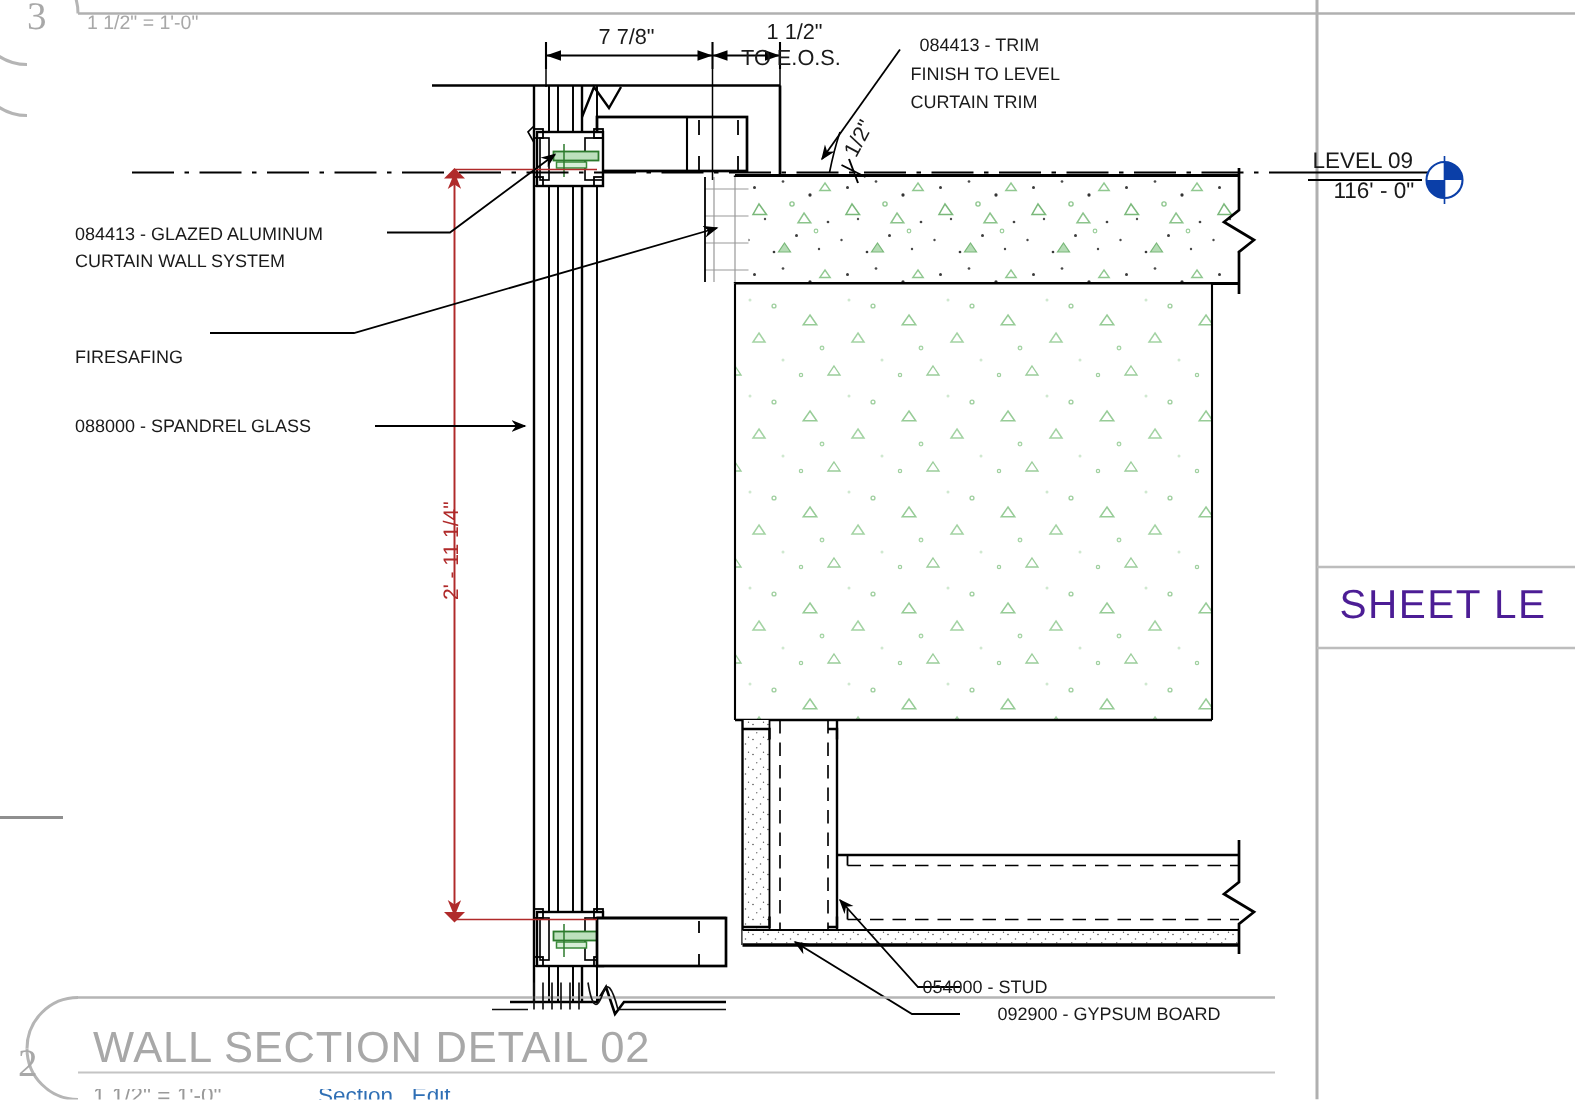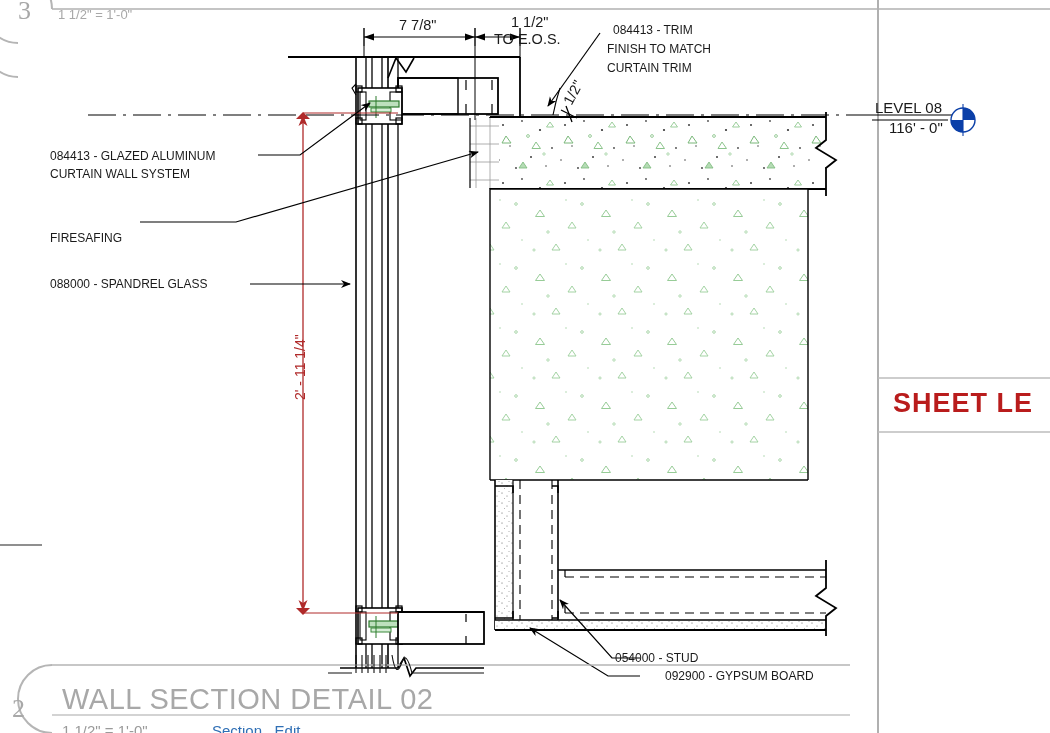--- a/index.html
+++ b/index.html
@@ -47,23 +47,22 @@
     transform: rotate(-62deg);
     transform-origin: left top;
   }
   .big-title {
     font-size: 29px;
     color: #a8a8a8;
     letter-spacing: 0.5px;
   }
   .sheet-le {
     font-size: 27px;
-    color: #b91c1c;
+    color: #4c1d95;
     letter-spacing: 1px;
-    font-weight: bold;
   }
   .scale-txt {
     font-size: 13px;
     color: #a8a8a8;
   }
   .bubble-num {
     font-size: 26px;
     color: #a8a8a8;
     font-family: "Liberation Serif", serif;
   }
@@ -352,34 +351,34 @@
 <div class="txt bubble-num" style="left:18px; top:-4px;">3</div>
 
 <div class="txt dim" style="left:399px; top:17px;">7 7/8"</div>
 <div class="txt dim" style="left:511px; top:14px;">1 1/2"</div>
 <div class="txt dim" style="left:494px; top:31px;">TO E.O.S.</div>
 <div class="txt dim rot-60" style="left:560px; top:100px;">1/2"</div>
 
 <div class="txt dim-red rot-90" style="left:292px; top:400px;">2' - 11 1/4"</div>
 
 <div class="txt note" style="left:613px; top:22px;">084413 - TRIM</div>
-<div class="txt note" style="left:607px; top:41px;">FINISH TO MATCH</div>
+<div class="txt note" style="left:607px; top:41px;">FINISH TO LEVEL</div>
 <div class="txt note" style="left:607px; top:60px;">CURTAIN TRIM</div>
 
 <div class="txt note" style="left:50px; top:148px;">084413 - GLAZED ALUMINUM</div>
 <div class="txt note" style="left:50px; top:166px;">CURTAIN WALL SYSTEM</div>
 
 <div class="txt note" style="left:50px; top:214px;margin-top:16px;">FIRESAFING</div>
 
 <div class="txt note" style="left:50px; top:276px;">088000 - SPANDREL GLASS</div>
 
 <div class="txt note" style="left:615px; top:650px;">054000 - STUD</div>
 <div class="txt note" style="left:645px; top:668px;margin-left:20px;">092900 - GYPSUM BOARD</div>
 
-<div class="txt" style="left:875px; top:99px; font-size:15px;">LEVEL 08</div>
+<div class="txt" style="left:875px; top:99px; font-size:15px;">LEVEL 09</div>
 <div class="txt" style="left:889px; top:119px; font-size:15px;">116' - 0"</div>
 
 <div class="txt sheet-le" style="left:893px; top:388px;">SHEET LE</div>
 
 <div class="txt bubble-num" style="left:12px; top:694px;">2</div>
 <div class="txt big-title" style="left:62px; top:683px;text-align:right;">WALL SECTION DETAIL 02</div>
 
 <div class="cutoff-row">
   <div class="cutoff-txt" style="left:62px; top:-4px;">1 1/2" = 1'-0"</div>
   <div class="cutoff-txt cutoff-blue" style="left:212px; top:-4px;">Section   Edit</div>

